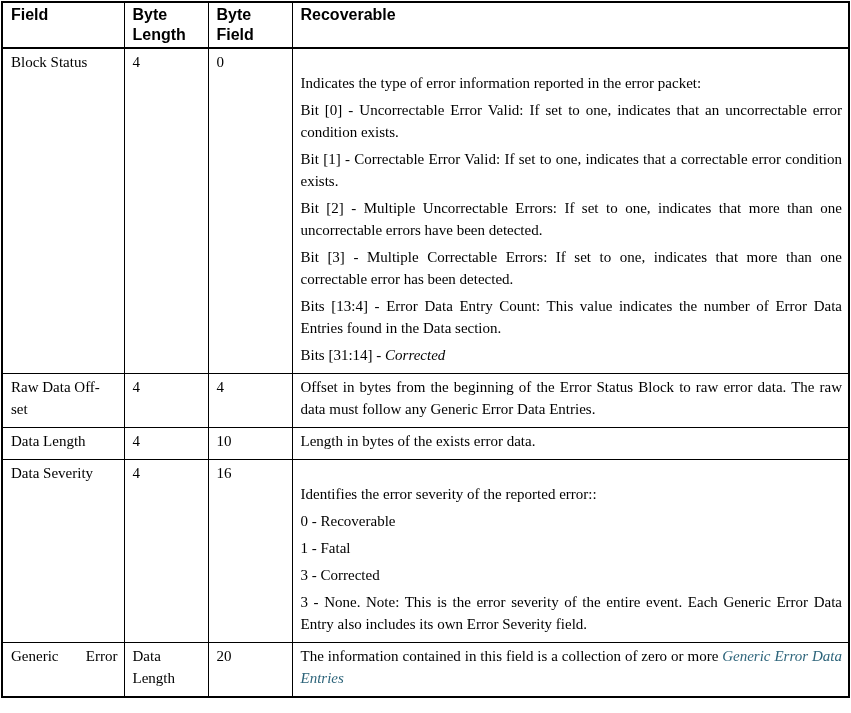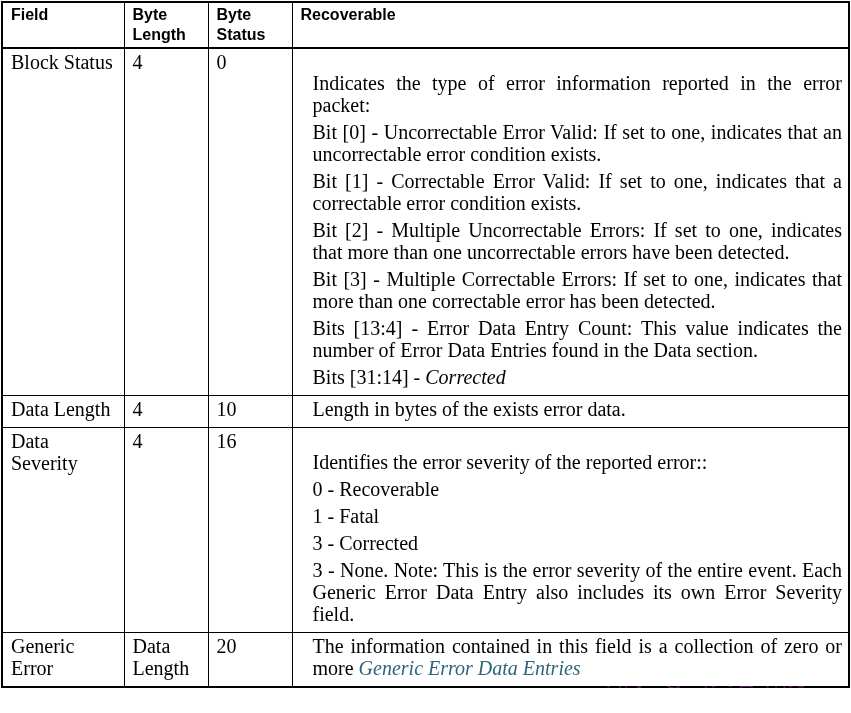--- a/index.html
+++ b/index.html
@@ -23,21 +23,21 @@
     top: 1px;
     width: 849px;
     border-collapse: collapse;
     table-layout: fixed;
     border: 2px solid #000000;
   }
   table.spec td, table.spec th {
     border: 1px solid #000000;
     vertical-align: top;
     padding: 2px 6px 2px 8px;
-    font-size: 20px;
+    font-size: 15px;
     line-height: 22px;
     text-align: left;
     overflow: hidden;
   }
   table.spec th {
     font-family: "Liberation Sans", "DejaVu Sans", sans-serif;
     font-weight: bold;
     font-size: 16px;
     line-height: 20px;
     border-bottom: 2px solid #000000;
@@ -48,21 +48,21 @@
 
   tr.r-header  { height: 40px; }
   tr.r-block   { height: 322px; }
   tr.r-rdo     { height: 44px; }
   tr.r-rdl     { height: 44px; }
   tr.r-dlen    { height: 24px; }
   tr.r-sev     { height: 182px; }
   tr.r-gede    { height: 44px; }
 
   .desc p {
-    margin: 0 0 5px 12px;
+    margin: 0 0 5px 0;
     text-align: justify;
   }
   .desc p.first-gap {
     margin-top: 21px;
   }
   .fline { display: block; }
   .jline {
     display: block;
     text-align: justify;
     text-align-last: justify;
@@ -103,41 +103,52 @@
       <col class="c-field">
         <col class="c-blen">
         <col class="c-boff">
         <col>
     </colgroup>
 
     <tbody>
         <tr class="r-header">
       <th>Field</th>
       <th>Byte Length</th>
-      <th>Byte Status</th>
+      <th>Byte Field</th>
       <th>Recoverable</th>
     </tr>
 
     <tr class="r-block">
       <td>
         <span class="fline">Block Status</span>
       </td>
       <td>4</td>
       <td>0</td>
       <td class="desc">
         <p class="first-gap">Indicates the type of error information reported in the error packet:</p>
         <p>Bit [0] - Uncorrectable Error Valid: If set to one, indicates that an uncorrectable error condition exists.</p>
         <p>Bit [1] - Correctable Error Valid: If set to one, indicates that a correctable error condition exists.</p>
         <p>Bit [2] - Multiple Uncorrectable Errors: If set to one, indicates that more than one uncorrectable errors have been detected.</p>
         <p>Bit [3] - Multiple Correctable Errors: If set to one, indicates that more than one correctable error has been detected.</p>
         <p>Bits [13:4] - Error Data Entry Count: This value indicates the number of Error Data Entries found in the Data section.</p>
         <p><span>Bits [31:14] - </span><span class="italic">Corrected</span></p>
       </td>
     </tr>
 
+    <tr class="r-rdo">
+      <td>
+        <span class="fline">Raw Data Off-</span>
+        <span class="fline">set</span>
+      </td>
+      <td>4</td>
+      <td>4</td>
+      <td class="desc">
+        <p>Offset in bytes from the beginning of the Error Status Block to raw error data. The raw data must follow any Generic Error Data Entries.</p>
+      </td>
+    </tr>
 
 
     <tr class="r-dlen">
       <td>
         <span class="fline">Data Length</span>
       </td>
       <td>4</td>
       <td>10</td>
       <td class="desc">
         <p>Length in bytes of the exists error data.</p>

